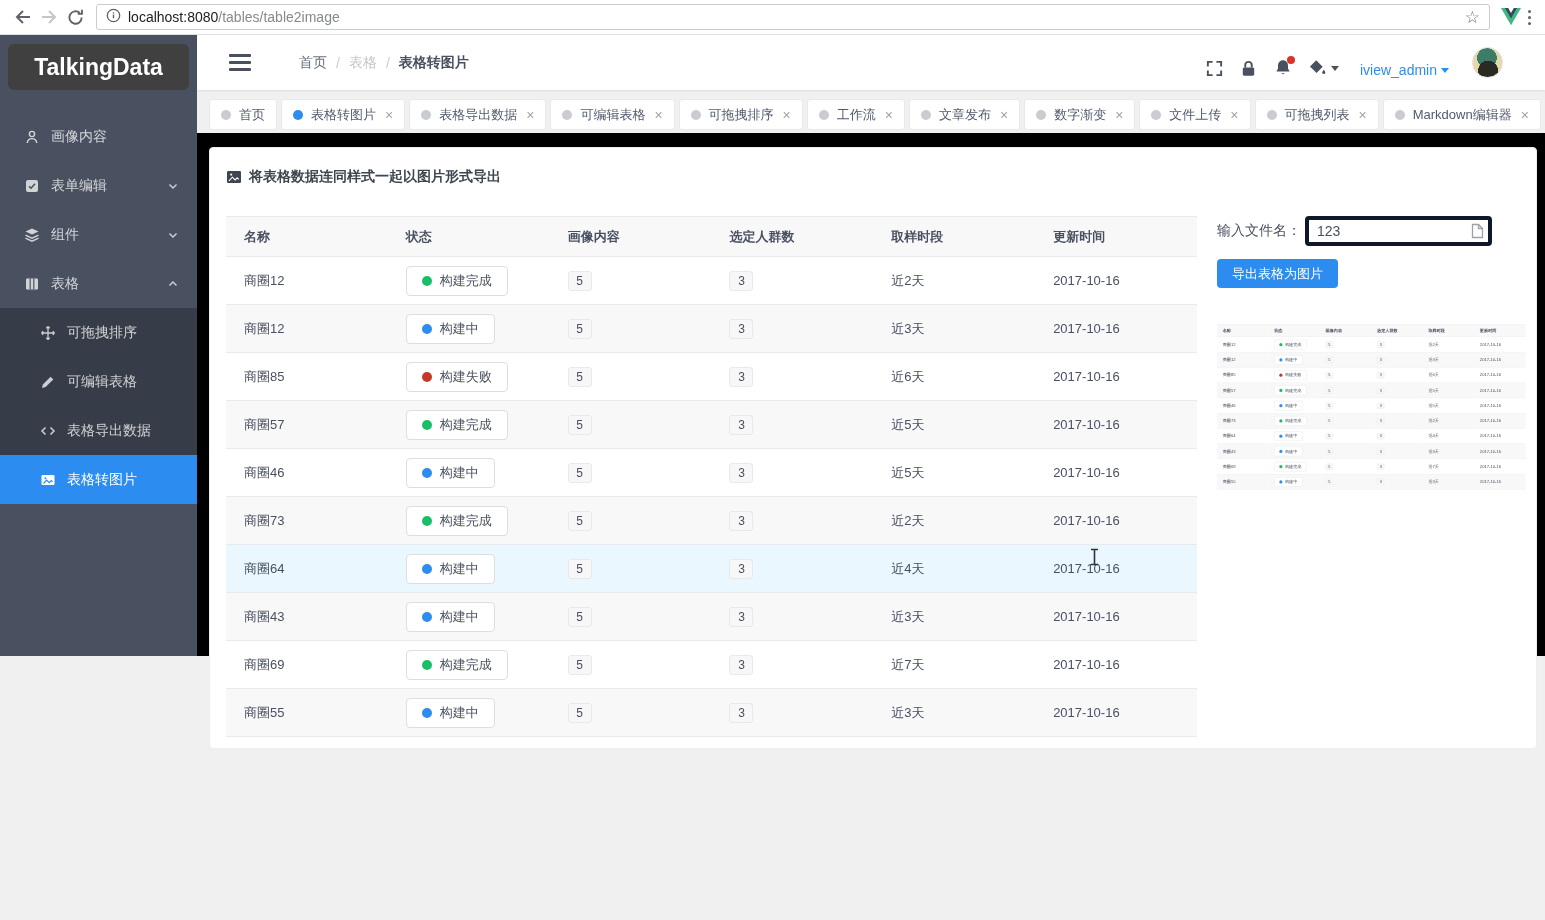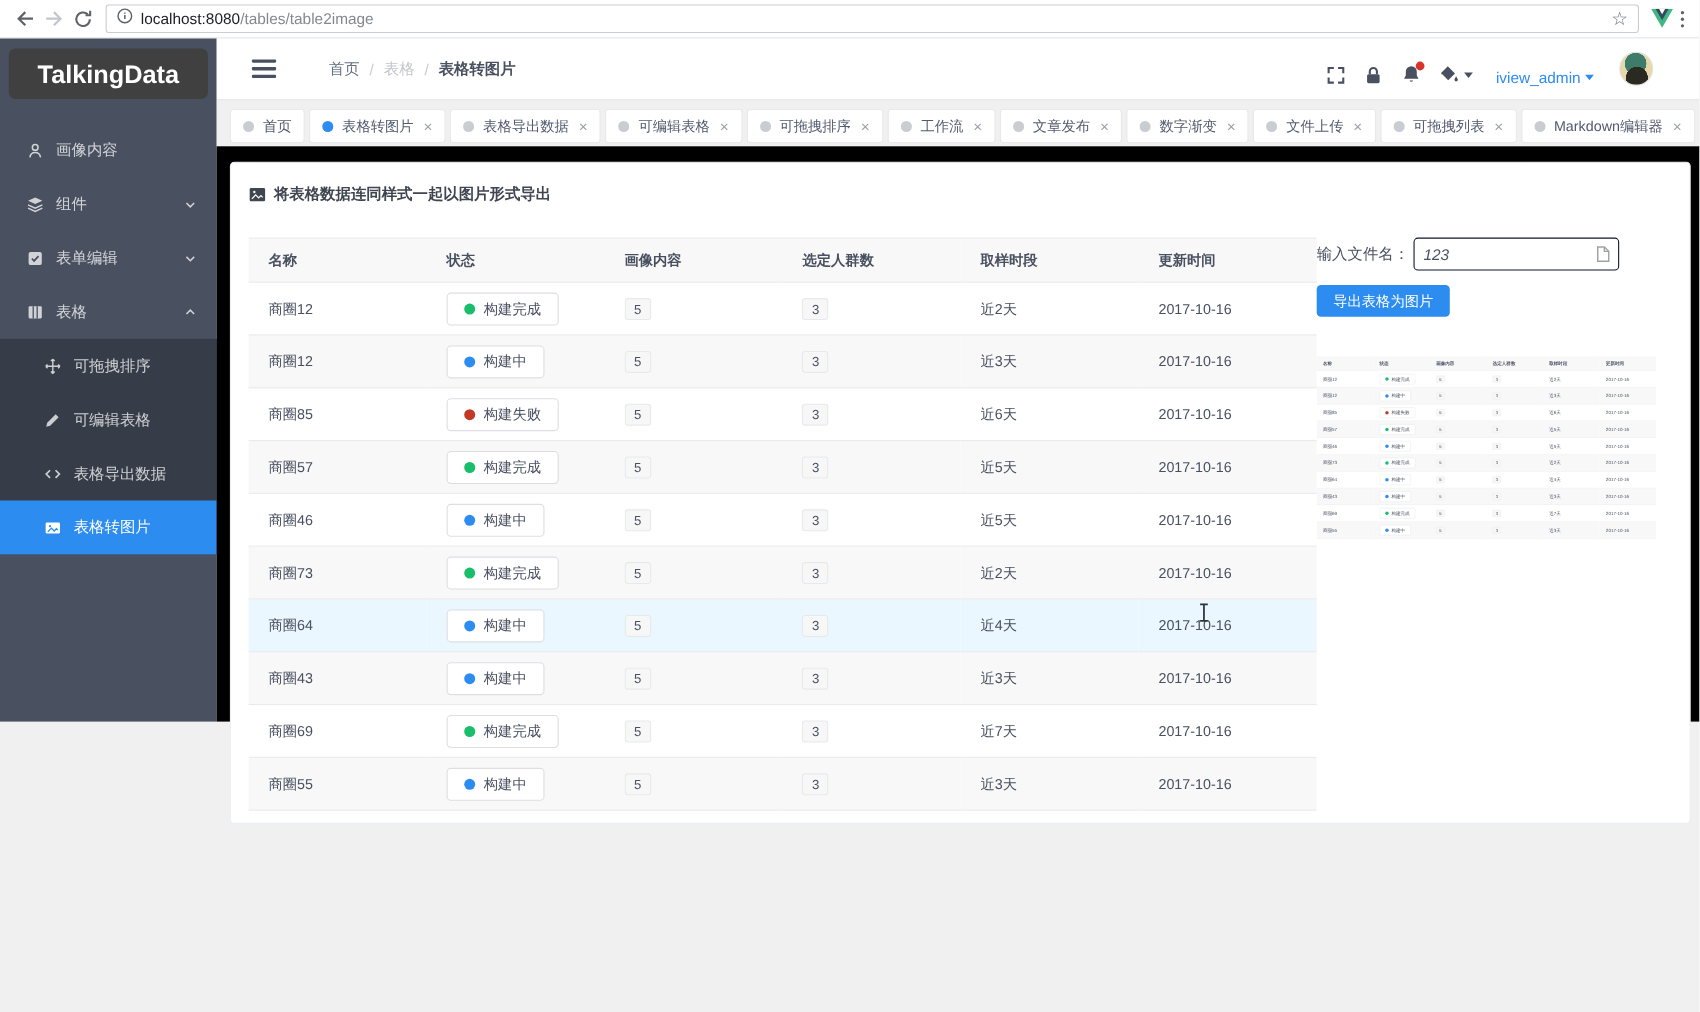--- a/index.html
+++ b/index.html
@@ -60,38 +60,38 @@
   .tabbar { height:43px; background:#f0f0f0; display:flex; align-items:center; gap:4px; padding:6px 0 0 12px; flex:none; }
   .tab { display:inline-flex; align-items:center; height:31px; padding:0 11px; background:#fff; border:1px solid #e7e9eb; border-radius:3px; font-size:13px; color:#515a6e; cursor:pointer; white-space:nowrap; }
   .tab-dot { width:10px; height:10px; border-radius:50%; background:#c9ccd1; margin-right:8px; }
   .tab-dot.on { background:#2d8cf0; }
   .tab-close { margin-left:9px; color:#9da3aa; font-size:14px; line-height:1; }
 
   
   .content { flex:1; background:#000000; padding:14px 8px 0 12px; min-height:0; }
   .card { background:#fff; border:1px solid #ebeef2; border-radius:4px; height:602px; padding:12px 16px; }
   .card-title { display:flex; align-items:center; gap:7px; font-size:14px; font-weight:bold; color:#3f4650; margin:8px 0 30px 0; }
-  .card-body { display:flex; }
+  .card-body { display:flex; gap:20px; }
 
   .table-wrap { width:971px; flex:none; }
   table.data-table { border-collapse:collapse; table-layout:fixed; width:971px; background:#fff; }
   table.data-table th { height:40px; background:#f8f8f9; font-size:13px; font-weight:bold; color:#495060; text-align:left; padding-left:18px; border-top:1px solid #e9eaec; border-bottom:1px solid #e9eaec; }
   table.data-table td { height:48px; font-size:13px; color:#495060; padding-left:18px; border-bottom:1px solid #e9eaec; }
   table.data-table tbody tr:nth-child(even) { background:#f8f8f9; }
   table.data-table tbody tr.hovered { background:#ebf7ff; }
   .status-chip { display:inline-flex; align-items:center; gap:8px; padding:5px 15px; background:#fff; border:1px solid #dcdee2; border-radius:4px; font-size:13px; color:#495060; cursor:pointer; }
   .status-dot { width:10px; height:10px; border-radius:50%; flex:none; }
   .mini-badge { display:inline-block; min-width:24px; text-align:center; padding:2px 7px; background:#f7f7f7; border:1px solid #e7e9eb; border-radius:3px; font-size:12px; color:#495060; }
 
   
   .export-panel { flex:1; min-width:0; }
   .export-row { display:flex; align-items:center; }
   .export-label { font-size:14px; color:#495060; white-space:nowrap; }
   .file-input-wrap { position:relative; margin-left:4px; width:187px; }
-  .file-input { width:187px; height:30px; border:1px solid #0f172a; border-radius:4px; padding:0 28px 0 8px; font-size:14px; color:#495060; outline:none; font-family:inherit;font-style:italic; }
+  .file-input { width:187px; height:30px; border:4px solid #0f172a; border-radius:4px; padding:0 28px 0 8px; font-size:14px; color:#495060; outline:none; font-family:inherit; }
   .file-input-icon { position:absolute; right:8px; top:7px; }
   .export-btn { margin-top:13px; height:29px; padding:0 15px; background:#2d8cf0; border:none; border-radius:4px; color:#fff; font-size:13px; cursor:pointer; font-family:inherit; }
   .preview-box { margin-top:36px; width:309px; height:166px; overflow:hidden; }
   .preview-scale { transform:scale(0.3178); transform-origin:0 0; width:971px; }
 
   
   .text-cursor { position:absolute; left:1089px; top:548px; z-index:9; }
 </style>
 </head>
 <body>
@@ -150,35 +150,35 @@
       <div class="nav-item">
         <svg class="icon-16" viewBox="0 0 16 16">
             <circle cx="8" cy="5" r="2.6" fill="none" stroke="currentColor" stroke-width="1.4"></circle>
             <path d="M3.2 14c.4-2.8 2.3-4.4 4.8-4.4s4.4 1.6 4.8 4.4" fill="none" stroke="currentColor" stroke-width="1.4"></path>
           </svg>
         <span class="label">画像内容</span>
       </div>
 
       <div class="nav-item">
         <svg class="icon-16" viewBox="0 0 16 16">
+            <rect x="2" y="2" width="12" height="12" rx="2" fill="currentColor"></rect>
+            <path d="M5 8.2l2 2 4-4.4" fill="none" stroke="#495060" stroke-width="1.6"></path>
+          </svg>
+        <span class="label">表单编辑</span>
+        <svg class="chevron" width="12" height="12" viewBox="0 0 12 12">
+            <path d="M2.5 4.5L6 8l3.5-3.5" fill="none" stroke="currentColor" stroke-width="1.4"></path>
+          </svg>
+      </div>
+
+      <div class="nav-item">
+        <svg class="icon-16" viewBox="0 0 16 16">
             <path d="M8 1.5l6.5 3L8 7.5l-6.5-3z" fill="currentColor"></path>
             <path d="M1.5 8.2L8 11.2l6.5-3M1.5 11.2L8 14.2l6.5-3" fill="none" stroke="currentColor" stroke-width="1.3"></path>
           </svg>
         <span class="label">组件</span>
-        <svg class="chevron" width="12" height="12" viewBox="0 0 12 12">
-            <path d="M2.5 4.5L6 8l3.5-3.5" fill="none" stroke="currentColor" stroke-width="1.4"></path>
-          </svg>
-      </div>
-
-      <div class="nav-item">
-        <svg class="icon-16" viewBox="0 0 16 16">
-            <rect x="2" y="2" width="12" height="12" rx="2" fill="currentColor"></rect>
-            <path d="M5 8.2l2 2 4-4.4" fill="none" stroke="#495060" stroke-width="1.6"></path>
-          </svg>
-        <span class="label">表单编辑</span>
         <svg class="chevron" width="12" height="12" viewBox="0 0 12 12">
             <path d="M2.5 4.5L6 8l3.5-3.5" fill="none" stroke="currentColor" stroke-width="1.4"></path>
           </svg>
       </div>
 
       <div class="nav-item">
         <svg class="icon-16" viewBox="0 0 16 16">
             <rect x="2" y="2.5" width="12" height="11" rx="1" fill="currentColor"></rect>
             <path d="M6.2 2.5v11M9.8 2.5v11" stroke="#495060" stroke-width="1.2"></path>
           </svg>

